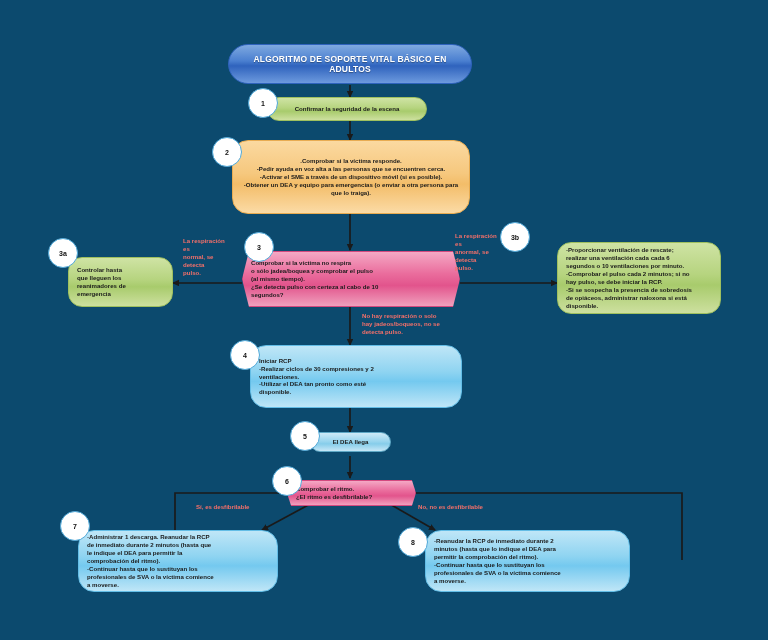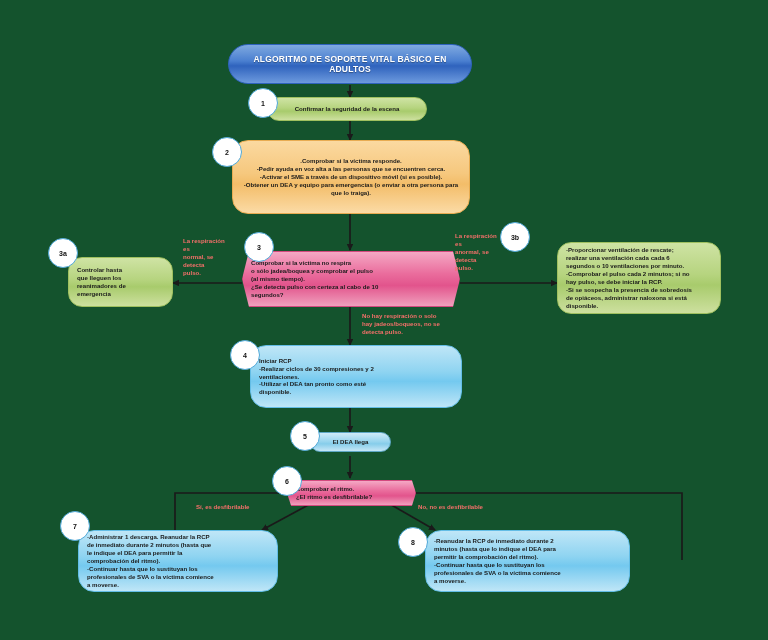--- a/index.html
+++ b/index.html
@@ -10,21 +10,21 @@
   body {
     width: 768px;
     height: 640px;
     font-family: "Liberation Sans", sans-serif;
     overflow: hidden;
   }
   #canvas {
     position: relative;
     width: 768px;
     height: 640px;
-    background: #14532d;
+    background: #0c4a6e;
   }
   svg.lines {
     position: absolute;
     left: 0; top: 0;
     width: 768px;
     height: 640px;
     pointer-events: none;
   }
   .node {
     position: absolute;

